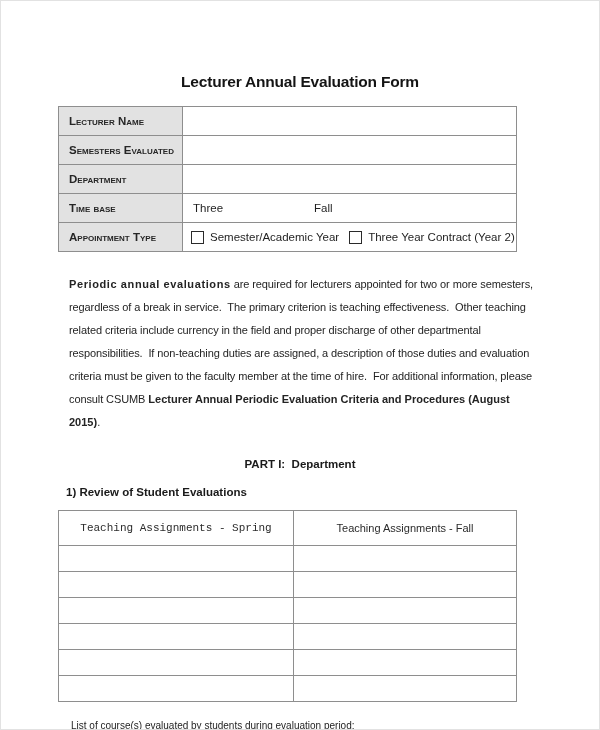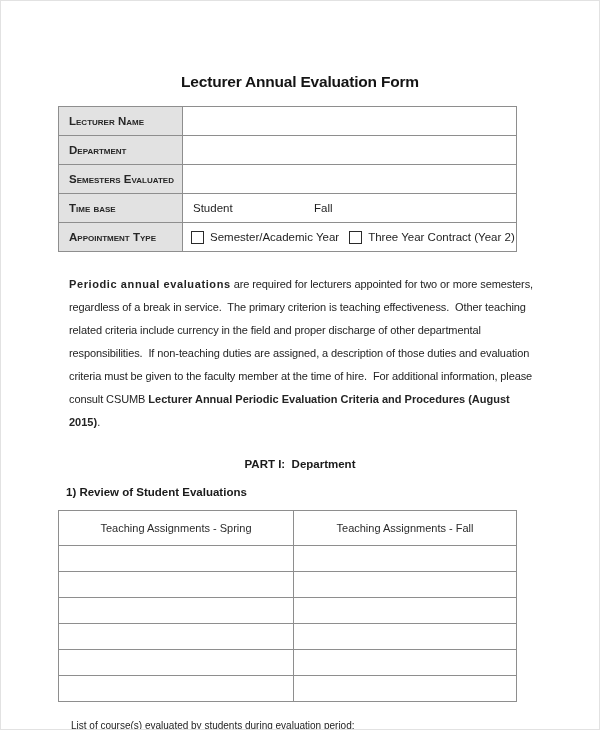--- a/index.html
+++ b/index.html
@@ -88,21 +88,21 @@
   }
   .assign-table th {
     height:32px;
     border:1px solid #8e8e8e;
     font-weight:normal;
     font-size:11px;
     text-align:center;
     vertical-align:middle;
     color:#2b2b2b;
   }
-  .assign-table th.col-spring { width:232px; }
+  .assign-table th.col-spring { width:232px;font-family:Liberation Mono, monospace; }
   .assign-table td {
     height:23px;
     border:1px solid #8e8e8e;
     background:#ffffff;
   }
   .note {
     margin:18px 0 0 70px;
     font-size:10px;
     color:#242424;
   }
@@ -114,31 +114,31 @@
 
   <h1 class="title">Lecturer Annual Evaluation Form</h1>
 
   <table class="info-table">
     <tbody>
         <tr>
       <td class="lbl">Lecturer Name</td>
       <td class="val"></td>
     </tr>
     <tr>
-      <td class="lbl">Department</td>
+      <td class="lbl">Semesters Evaluated</td>
       <td class="val"></td>
     </tr>
     <tr>
-      <td class="lbl">Semesters Evaluated</td>
+      <td class="lbl">Department</td>
       <td class="val"></td>
     </tr>
     <tr>
       <td class="lbl">Time base</td>
       <td class="val timebase-cell">
-        <span class="spring">Student</span>
+        <span class="spring">Three</span>
         <span class="fall">Fall</span>
       </td>
     </tr>
     <tr>
       <td class="lbl">Appointment Type</td>
       <td class="val">
         <div class="checks">
           <span class="cb"></span>
           <span>Semester/Academic Year</span>
           <span class="cb second"></span>

